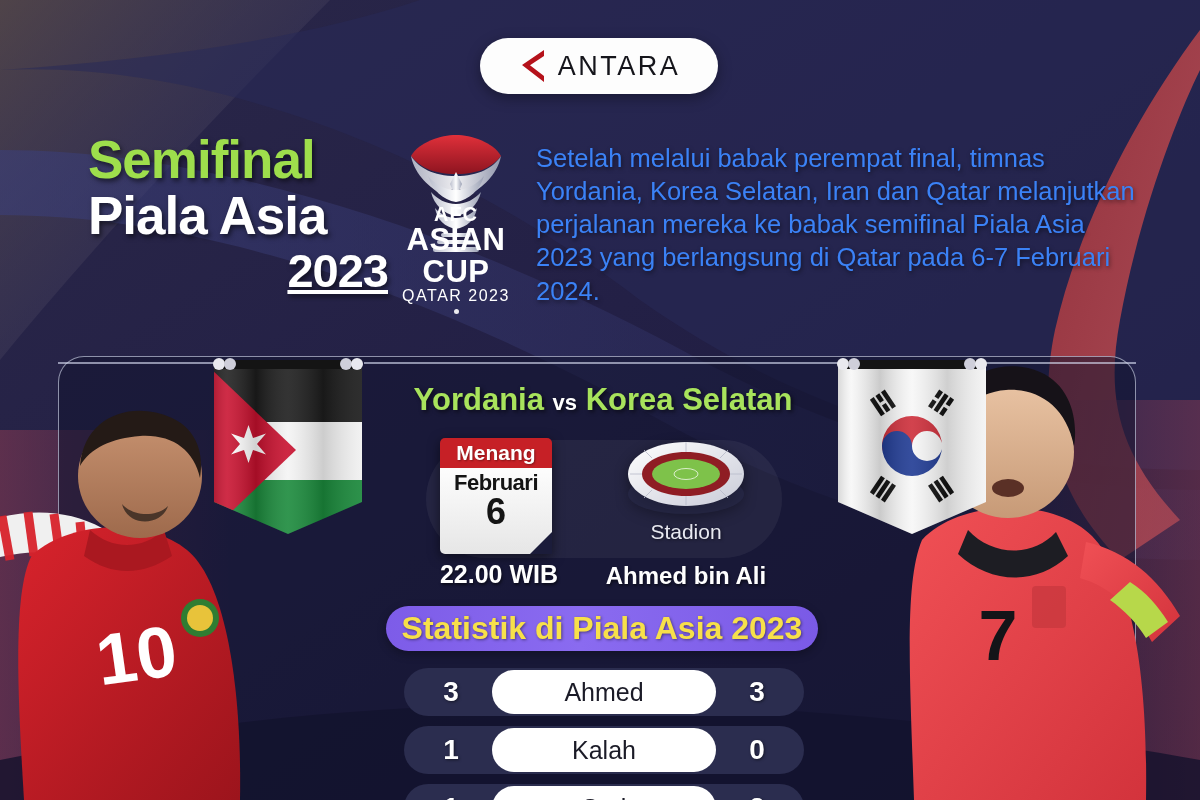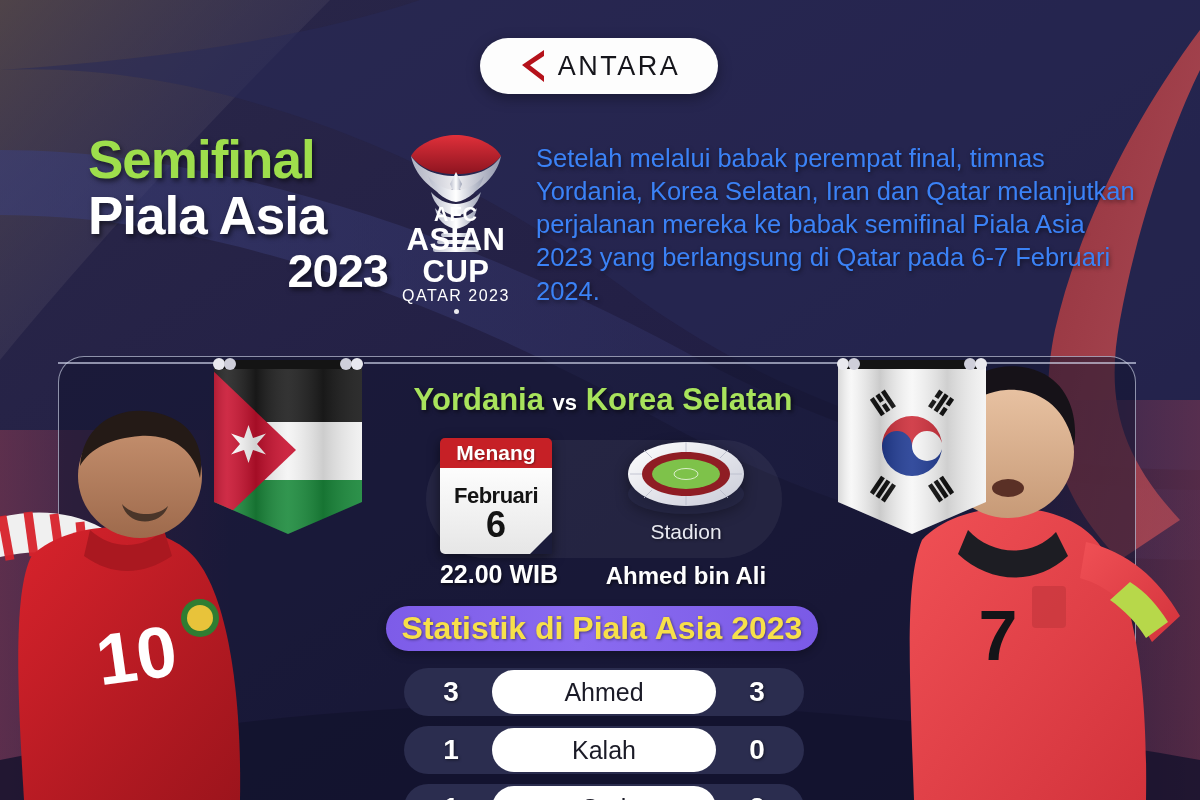--- a/index.html
+++ b/index.html
@@ -25,21 +25,21 @@
     font-size:27px; letter-spacing:2.5px; color:#15151b; font-weight:400;
   }
 
   
   .headline{ position:absolute; left:88px; top:134px; width:300px; z-index:10;
              text-align:right; }
   .h-line{ font-weight:bold; letter-spacing:-1px; line-height:.98;
            text-shadow:2px 3px 5px rgba(0,0,0,.55); display:block; }
   .h1{ font-size:53px; color:#9ede4c; text-align:left;}
   .h2{ font-size:53px; color:#ffffff; text-align:left; margin-top:4px;}
-  .h3{ font-size:47px; color:#ffffff; text-align:right; margin-top:6px;}
+  .h3{ font-size:47px; color:#ffffff; text-align:right; margin-top:6px;text-decoration:underline;}
 
   
   .afc{ position:absolute; left:385px; top:132px; width:142px; height:196px; z-index:10;}
   .afc-text{ position:absolute; left:0; right:0; bottom:14px; text-align:center;
              color:#fff; font-weight:bold; line-height:1.02; }
   .afc-t1{ font-size:20px; letter-spacing:1px;}
   .afc-t2{ font-size:31px; letter-spacing:.5px;}
   .afc-t3{ font-size:16px; letter-spacing:1.5px; font-weight:normal;}
   .afc-dot{ width:5px;height:5px;background:#fff;border-radius:50%;
             margin:5px auto 0; opacity:.9;}
@@ -84,21 +84,21 @@
   .blob{ position:absolute; left:8px; top:8px; width:356px; height:118px;
          background:rgba(255,255,255,.055); border-radius:60px;}
 
   .cal{ position:absolute; left:22px; top:6px; width:112px; height:116px;
         filter:drop-shadow(0 3px 6px rgba(0,0,0,.5));}
   .cal-top{ height:30px; background:#c62026; border-radius:5px 5px 0 0;
             color:#fff; font-size:21px; font-weight:bold; text-align:center; line-height:30px;
             text-shadow:1px 1px 2px rgba(0,0,0,.35);}
   .cal-body{ height:86px; background:linear-gradient(#fdfdfd,#e6e6e6);
              border-radius:0 0 5px 5px; text-align:center; position:relative;}
-  .cal-mon{ font-size:22px; font-weight:bold; color:#141414; padding-top:15px; letter-spacing:-.5px;}
+  .cal-mon{ font-size:22px; font-weight:bold; color:#141414; padding-top:2px; letter-spacing:-.5px;}
   .cal-day{ font-size:36px; font-weight:bold; color:#141414; line-height:.95; margin-top:-1px;}
   .cal-fold{ position:absolute; right:0; bottom:0; width:22px; height:22px;
              background:#1b1c3a; clip-path:polygon(100% 0,100% 100%,0 100%);}
 
   .time{ position:absolute; left:6px; top:128px; width:150px; text-align:center;
          color:#ffffff; font-size:25px; font-weight:bold;
          text-shadow:1px 2px 3px rgba(0,0,0,.55);}
 
   .stad{ position:absolute; left:168px; top:0; width:200px; text-align:center;}
   .stad-svg{ width:132px; height:84px; margin:2px auto 0; display:block;

